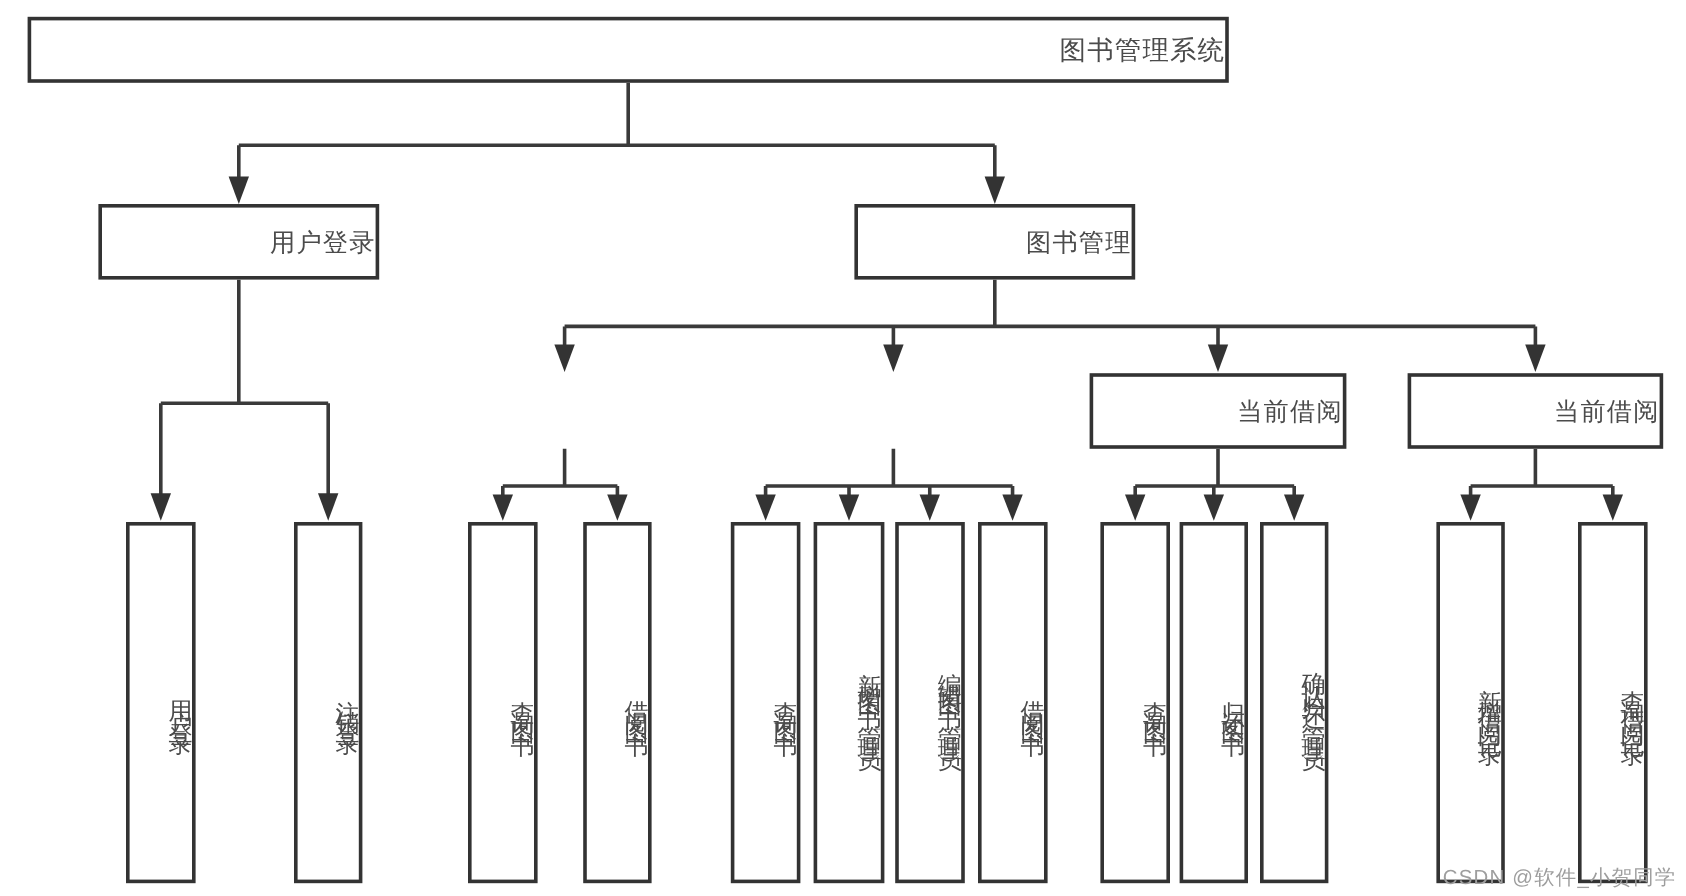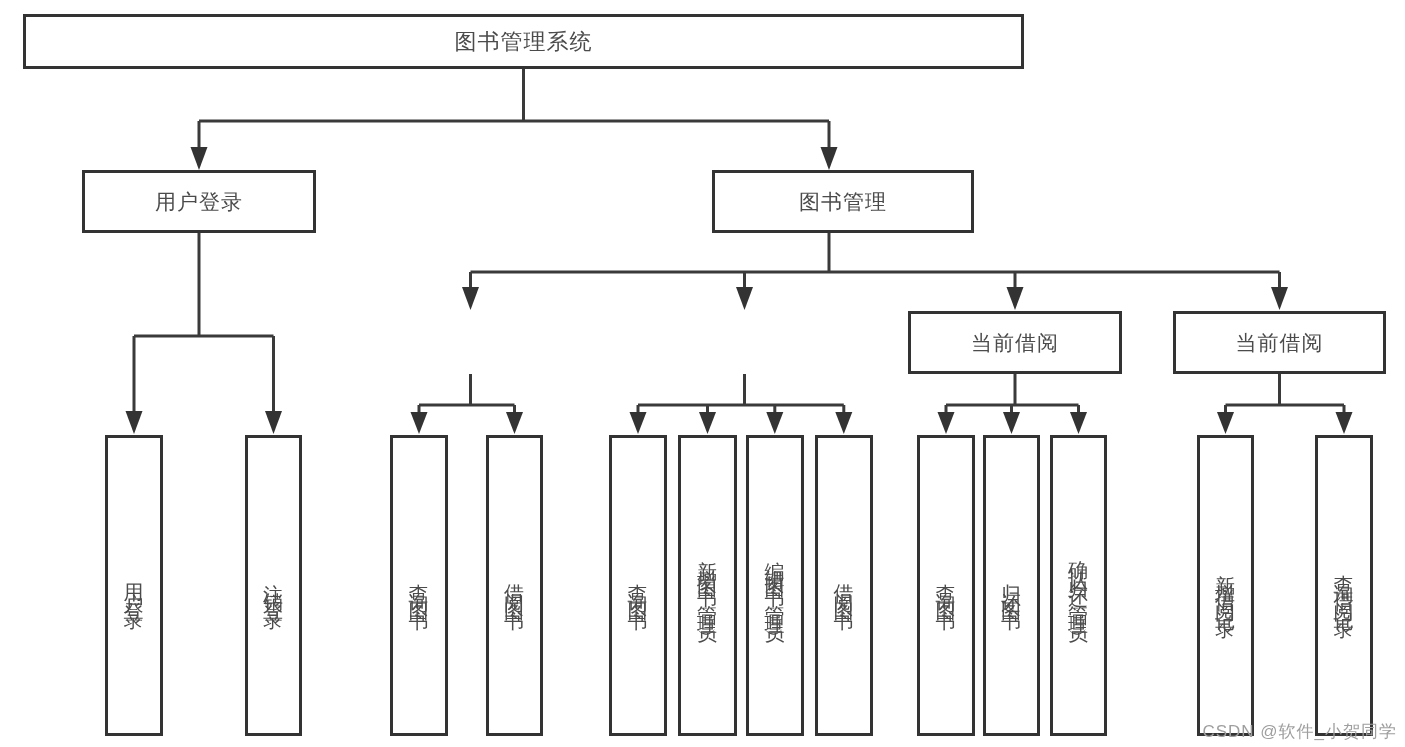--- a/index.html
+++ b/index.html
@@ -10,21 +10,21 @@
     font-family:"Liberation Sans","DejaVu Sans",sans-serif;
     overflow:hidden;
   }
   .node{
     position:absolute;
     box-sizing:border-box;
     border:3px solid #333333;
     background:#ffffff;
     display:flex;
     align-items:center;
-    justify-content:center;
+    justify-content:flex-end;
     color:#4b4b4b;
   }
   .node.h span{
     font-size:21px;
     letter-spacing:1px;
     white-space:nowrap;
   }
   .node.root span{font-size:22px;}
   .node.v .vt{
     writing-mode:vertical-rl;
@@ -94,21 +94,21 @@
     </g>
   </svg>
 
   <div class="node h root" style="left:23px;top:14px;width:1001px;height:55px">
     <span>图书管理系统</span>
   </div>
 
   <div class="node h" style="left:82px;top:170px;width:234px;height:63px">
     <span>用户登录</span>
   </div>
-  <div class="node h" style="left:712px;top:170px;width:262px;height:63px">
+  <div class="node h" style="left:712px;top:170px;width:234px;height:63px">
     <span>图书管理</span>
   </div>
 
   <div class="node h" style="left:908px;top:311px;width:214px;height:63px">
     <span>当前借阅</span>
   </div>
   <div class="node h" style="left:1173px;top:311px;width:213px;height:63px">
     <span>当前借阅</span>
   </div>
 

